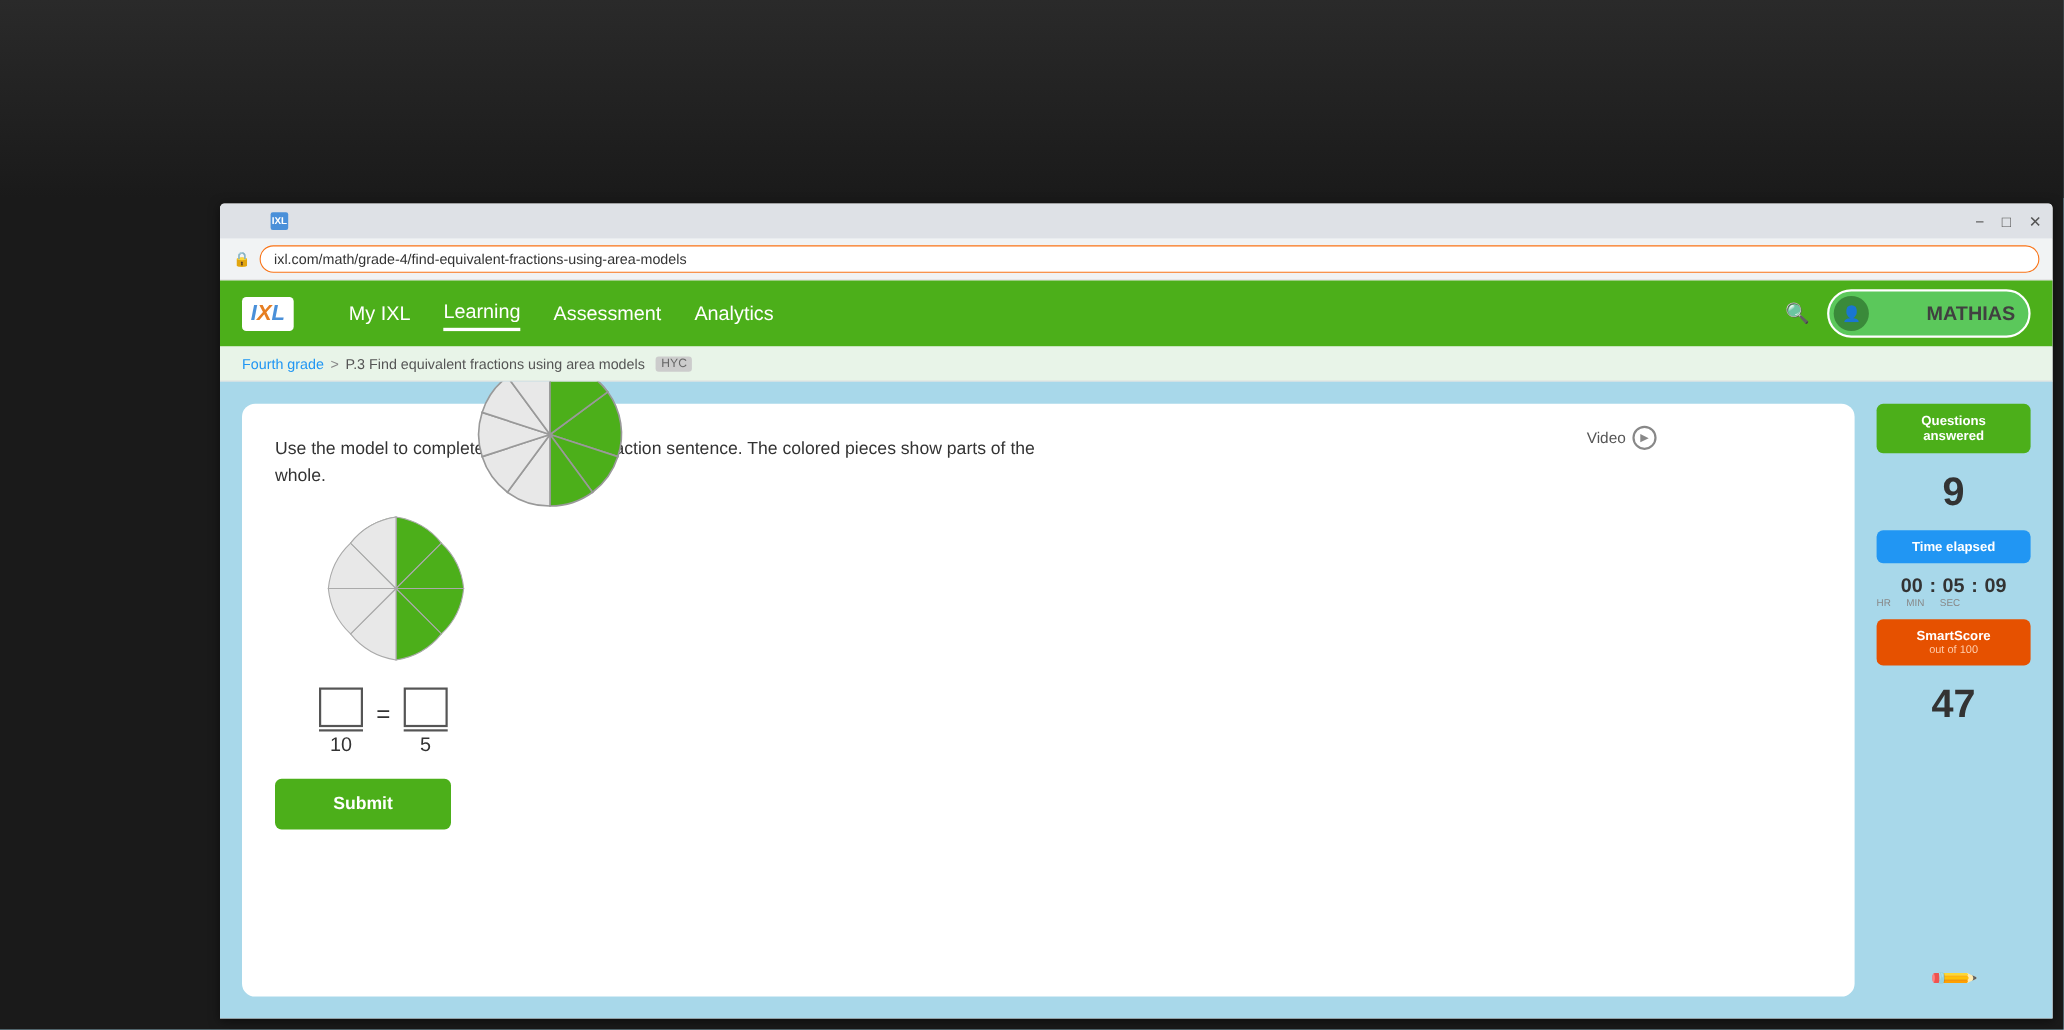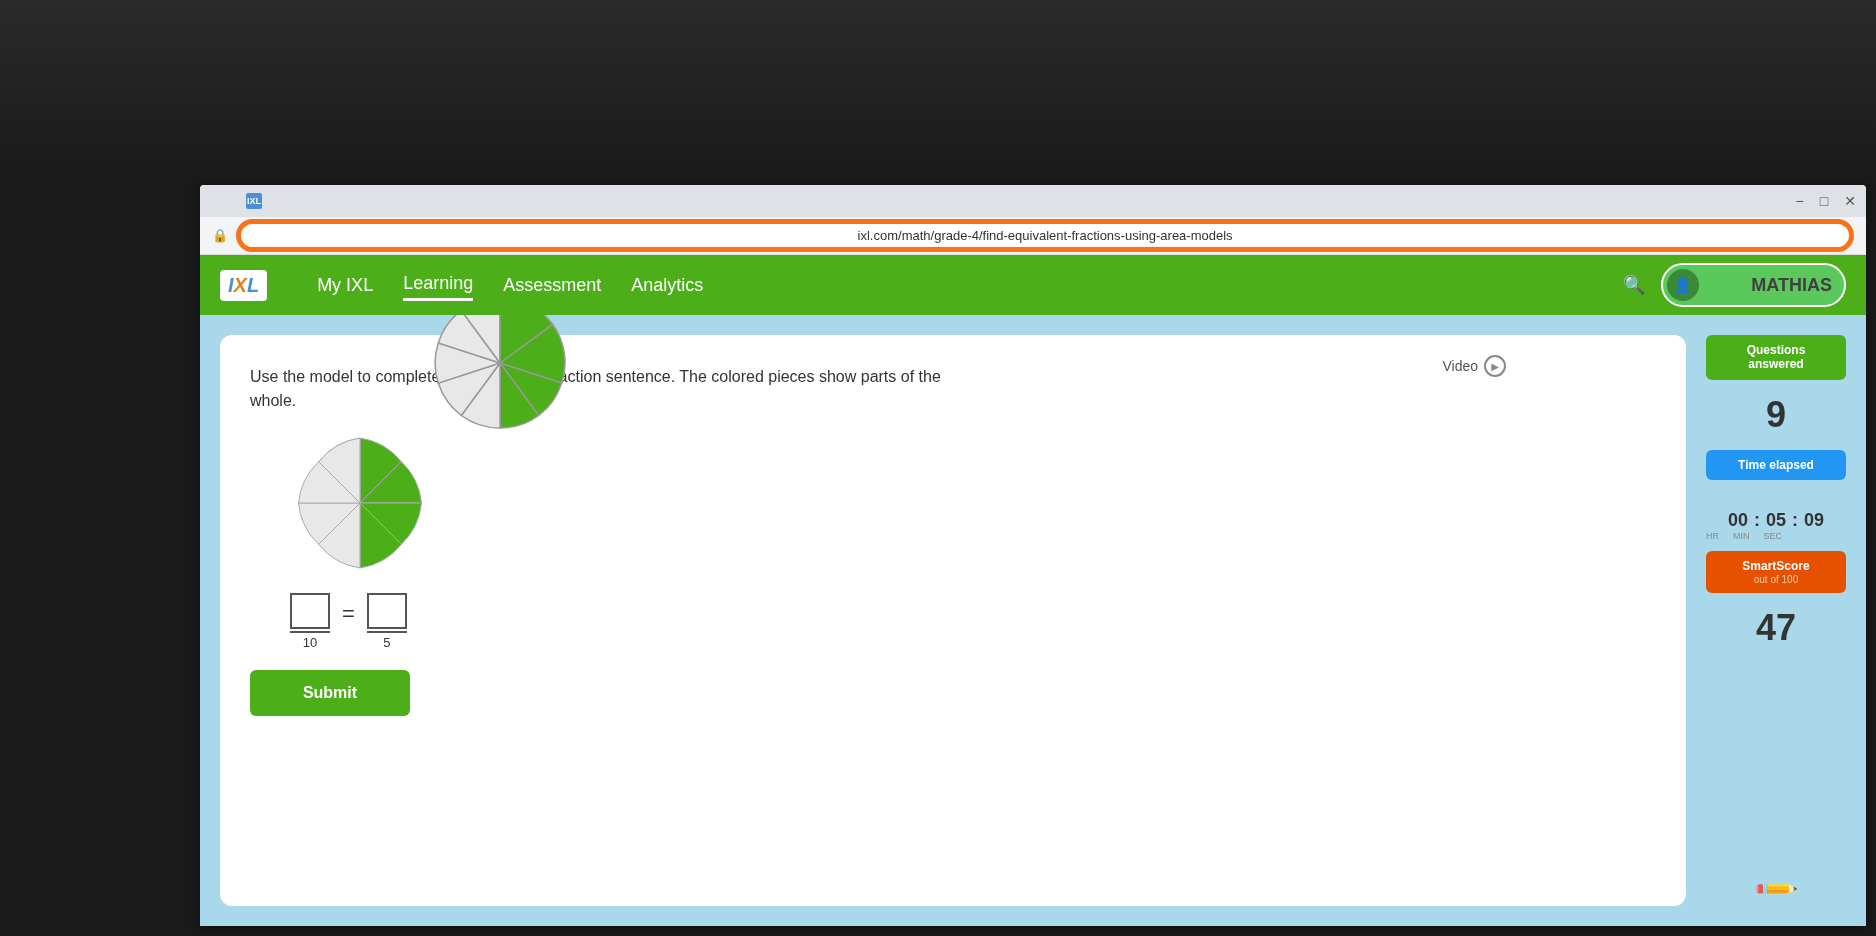--- a/index.html
+++ b/index.html
@@ -82,27 +82,26 @@
       border-bottom: 1px solid #ddd;
       flex-shrink: 0;
     }
     .address-icon {
       font-size: 13px;
       color: #666;
     }
     .address-input {
       flex: 1;
       background: #fff;
-      border: 5px solid #f97316;
+      border: 1px solid #f97316;
       border-radius: 20px;
       padding: 4px 12px;
       font-size: 13px;
       color: #333;
       outline: none;
-      text-align: center;
     }
 
     
     .ixl-nav {
       background: #4caf1a;
       height: 60px;
       display: flex;
       align-items: center;
       padding: 0 20px;
       flex-shrink: 0;
@@ -245,21 +244,21 @@
     }
     .fraction-box {
       width: 40px;
       height: 36px;
       border: 2px solid #555;
       background: white;
       text-align: center;
       font-size: 16px;
     }
     .fraction-denom {
-      font-size: 13px;
+      font-size: 18px;
       color: #333;
     }
     .fraction-eq {
       font-size: 22px;
       color: #333;
       margin-top: -15px;
     }
 
     
     .submit-btn {
@@ -334,21 +333,21 @@
       text-align: center;
       margin: 4px 0;
     }
     .time-display {
       display: flex;
       justify-content: center;
       gap: 6px;
       font-size: 18px;
       font-weight: bold;
       color: #333;
-      margin-top: 20px;
+      margin-top: 0;
     }
     .time-labels {
       display: flex;
       justify-content: flex-start;
       gap: 14px;
     }
     .pencil-icon {
       color: #2196F3;
       font-size: 28px;
       text-align: center;
@@ -391,20 +390,26 @@
     <a class="nav-item">Analytics</a>
     <div class="nav-right">
       <span class="search-icon-nav">🔍</span>
       <div class="user-badge">
         <div class="user-avatar">👤</div>
         <span class="user-name">MATHIAS</span>
       </div>
     </div>
   </div>
 
+  <div class="breadcrumb">
+    <a>Fourth grade</a>
+    <span class="breadcrumb-sep">&gt;</span>
+    <span>P.3 Find equivalent fractions using area models</span>
+    <span class="breadcrumb-badge">HYC</span>
+  </div>
 
   <div class="main-content">
 
     <div class="question-card">
 
       <div class="video-link">
         <span>Video</span>
         <div class="video-circle">▶</div>
       </div>
 

